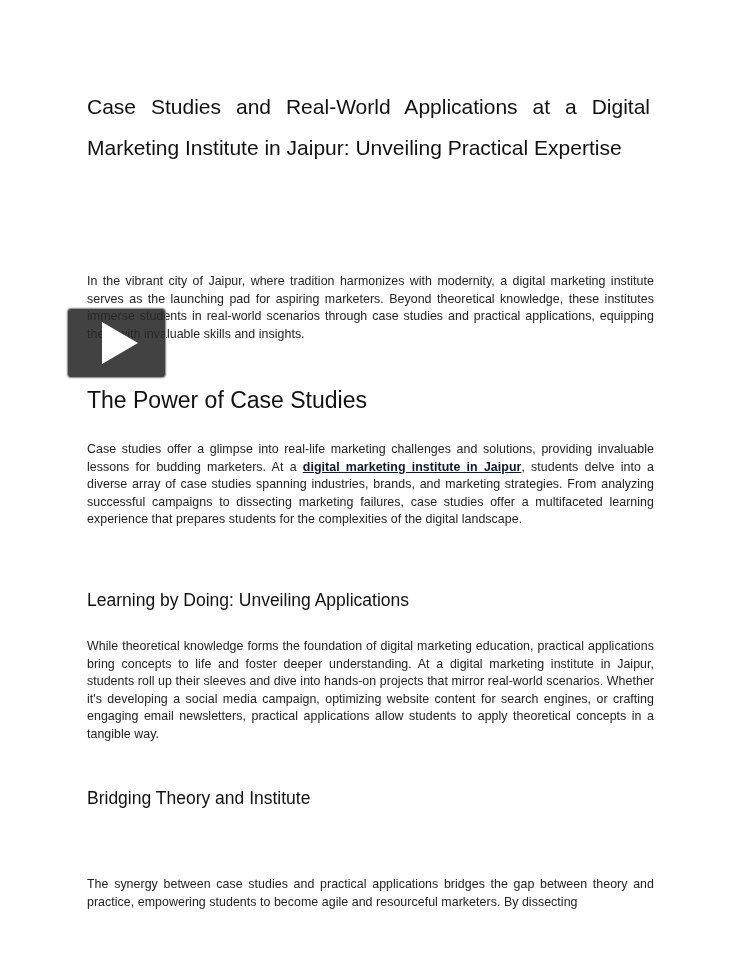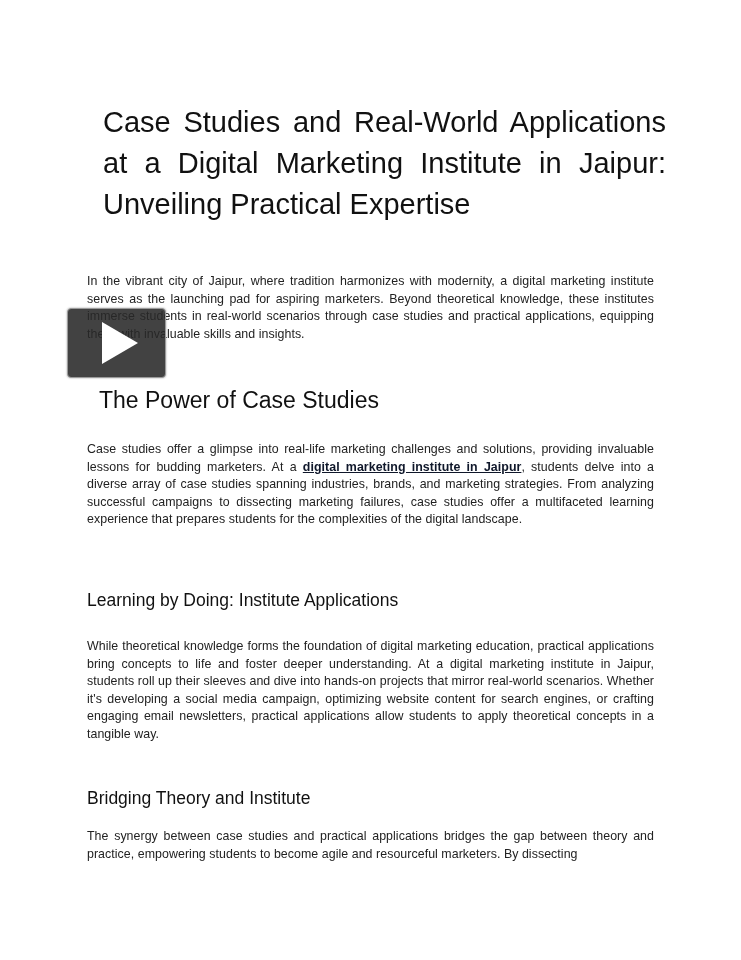--- a/index.html
+++ b/index.html
@@ -19,42 +19,42 @@
       position: absolute;
       left: 87px;
       top: 0;
       width: 567px;
     }
     .title {
       position: absolute;
       left: 0;
       top: 86px;
       width: 563px;
-      margin: 16px;
-      font-size: 29px;
+      margin: 0;
+      font-size: 21px;
       font-weight: normal;
       line-height: 41px;
       text-align: justify;
       text-align-last: left;
       color: #111111;
     }
     .para {
       position: absolute;
       left: 0;
       width: 567px;
       margin: 0;
       font-size: 12.4px;
       line-height: 17.6px;
       text-align: justify;
       color: #222222;
       letter-spacing: 0.05px;
     }
     .h2 {
       position: absolute;
-      left: 12px;
+      left: 0;
       margin: 0;
       font-size: 23px;
       font-weight: normal;
       color: #111111;
       white-space: nowrap;
     }
     .h3 {
       position: absolute;
       left: 0;
       margin: 0;
@@ -93,26 +93,26 @@
 <div class="page">
 
   <h1 class="title">Case Studies and Real-World Applications at a Digital Marketing Institute in Jaipur: Unveiling Practical Expertise</h1>
 
   <p class="para" style="top:273px;">In the vibrant city of Jaipur, where tradition harmonizes with modernity, a digital marketing institute serves as the launching pad for aspiring marketers. Beyond theoretical knowledge, these institutes immerse students in real-world scenarios through case studies and practical applications, equipping them with invaluable skills and insights.</p>
 
   <h2 class="h2" style="top:387px;">The Power of Case Studies</h2>
 
   <p class="para" style="top:441px;"><span>Case studies offer a glimpse into real-life marketing challenges and solutions, providing invaluable lessons for budding marketers. At a </span><a class="link">digital marketing institute in Jaipur</a><span>, students delve into a diverse array of case studies spanning industries, brands, and marketing strategies. From analyzing successful campaigns to dissecting marketing failures, case studies offer a multifaceted learning experience that prepares students for the complexities of the digital landscape.</span></p>
 
-  <h3 class="h3" style="top:590px;">Learning by Doing: Institute Applications</h3>
+  <h3 class="h3" style="top:590px;">Learning by Doing: Unveiling Applications</h3>
 
   <p class="para" style="top:638px;">While theoretical knowledge forms the foundation of digital marketing education, practical applications bring concepts to life and foster deeper understanding. At a digital marketing institute in Jaipur, students roll up their sleeves and dive into hands-on projects that mirror real-world scenarios. Whether it's developing a social media campaign, optimizing website content for search engines, or crafting engaging email newsletters, practical applications allow students to apply theoretical concepts in a tangible way.</p>
 
   <h3 class="h3" style="top:788px;">Bridging Theory and Institute</h3>
 
-  <p class="para" style="top:828px;">The synergy between case studies and practical applications bridges the gap between theory and practice, empowering students to become agile and resourceful marketers. By dissecting</p>
+  <p class="para" style="top:876px;">The synergy between case studies and practical applications bridges the gap between theory and practice, empowering students to become agile and resourceful marketers. By dissecting</p>
 </div>
 
 <div class="play-overlay">
   <svg width="36" height="42" viewBox="0 0 36 42">
     <polygon points="0,0 36,21 0,42" fill="#ffffff"></polygon>
   </svg>
 </div>
 
 </body></html>

